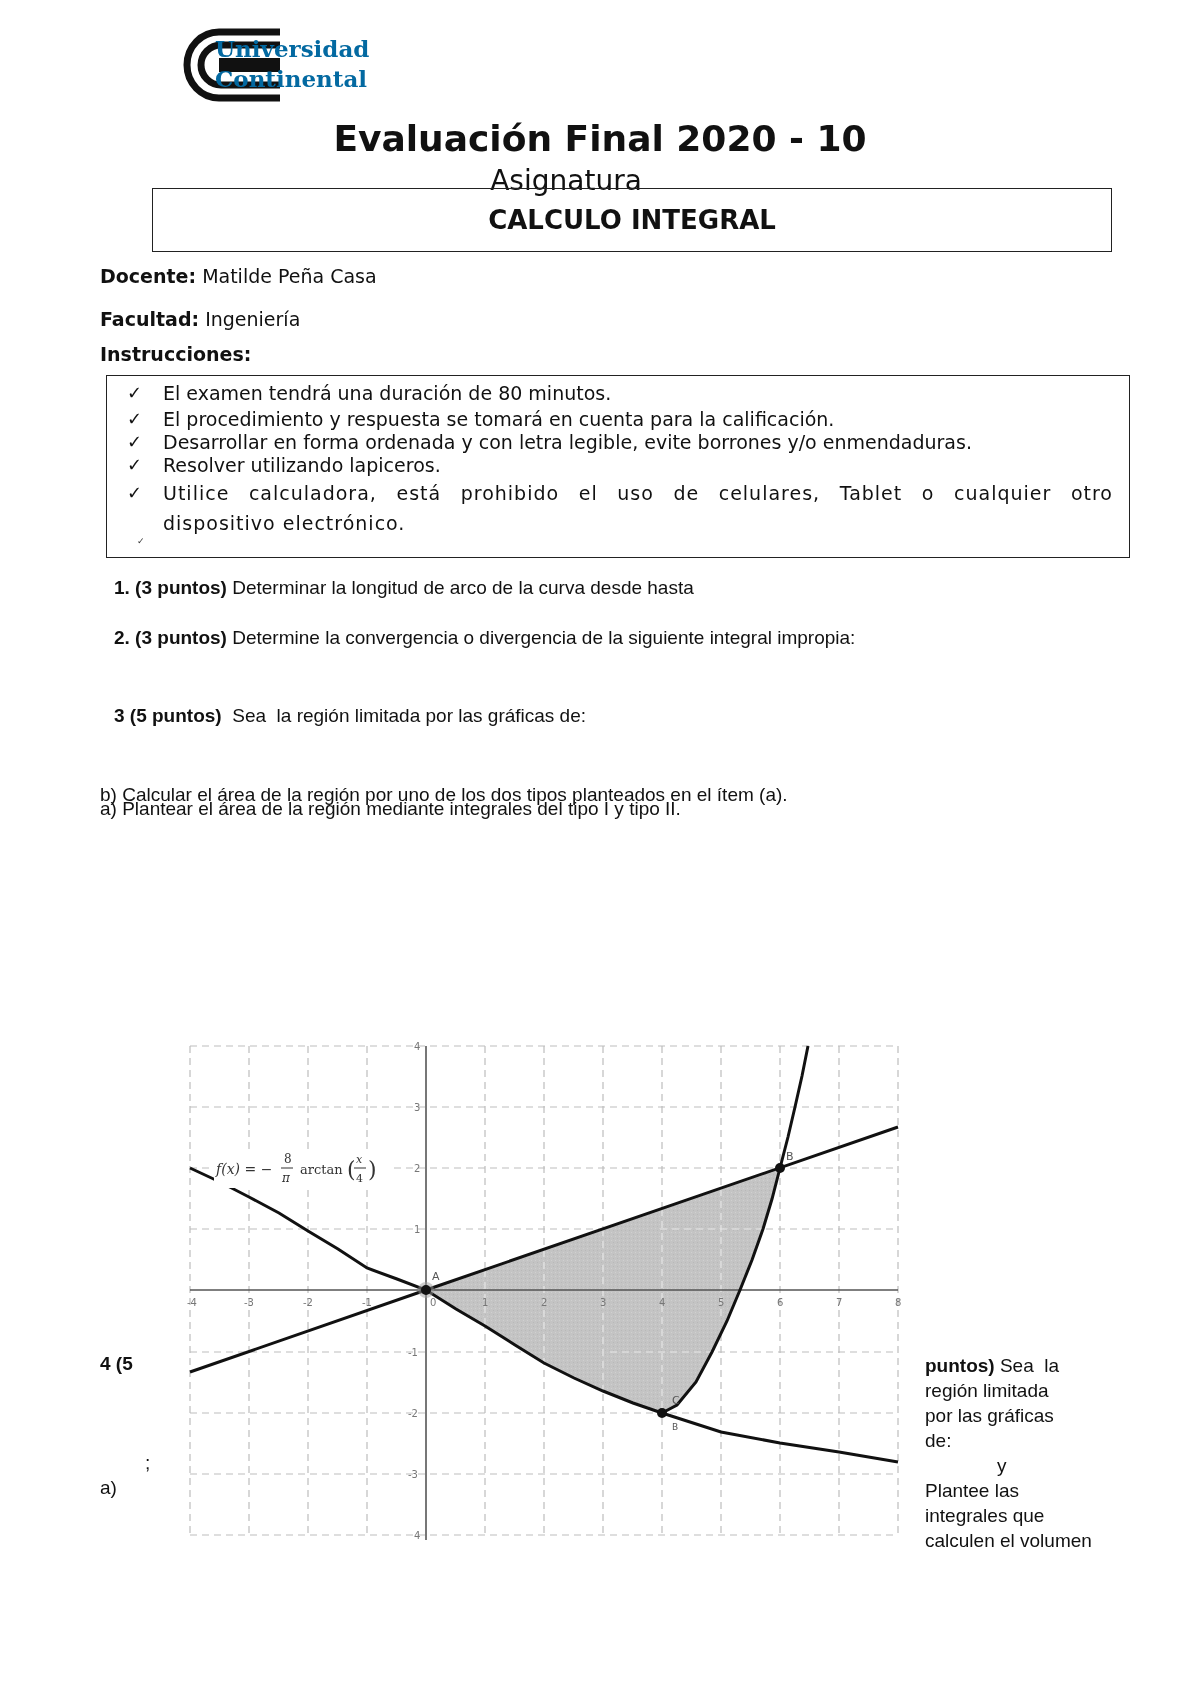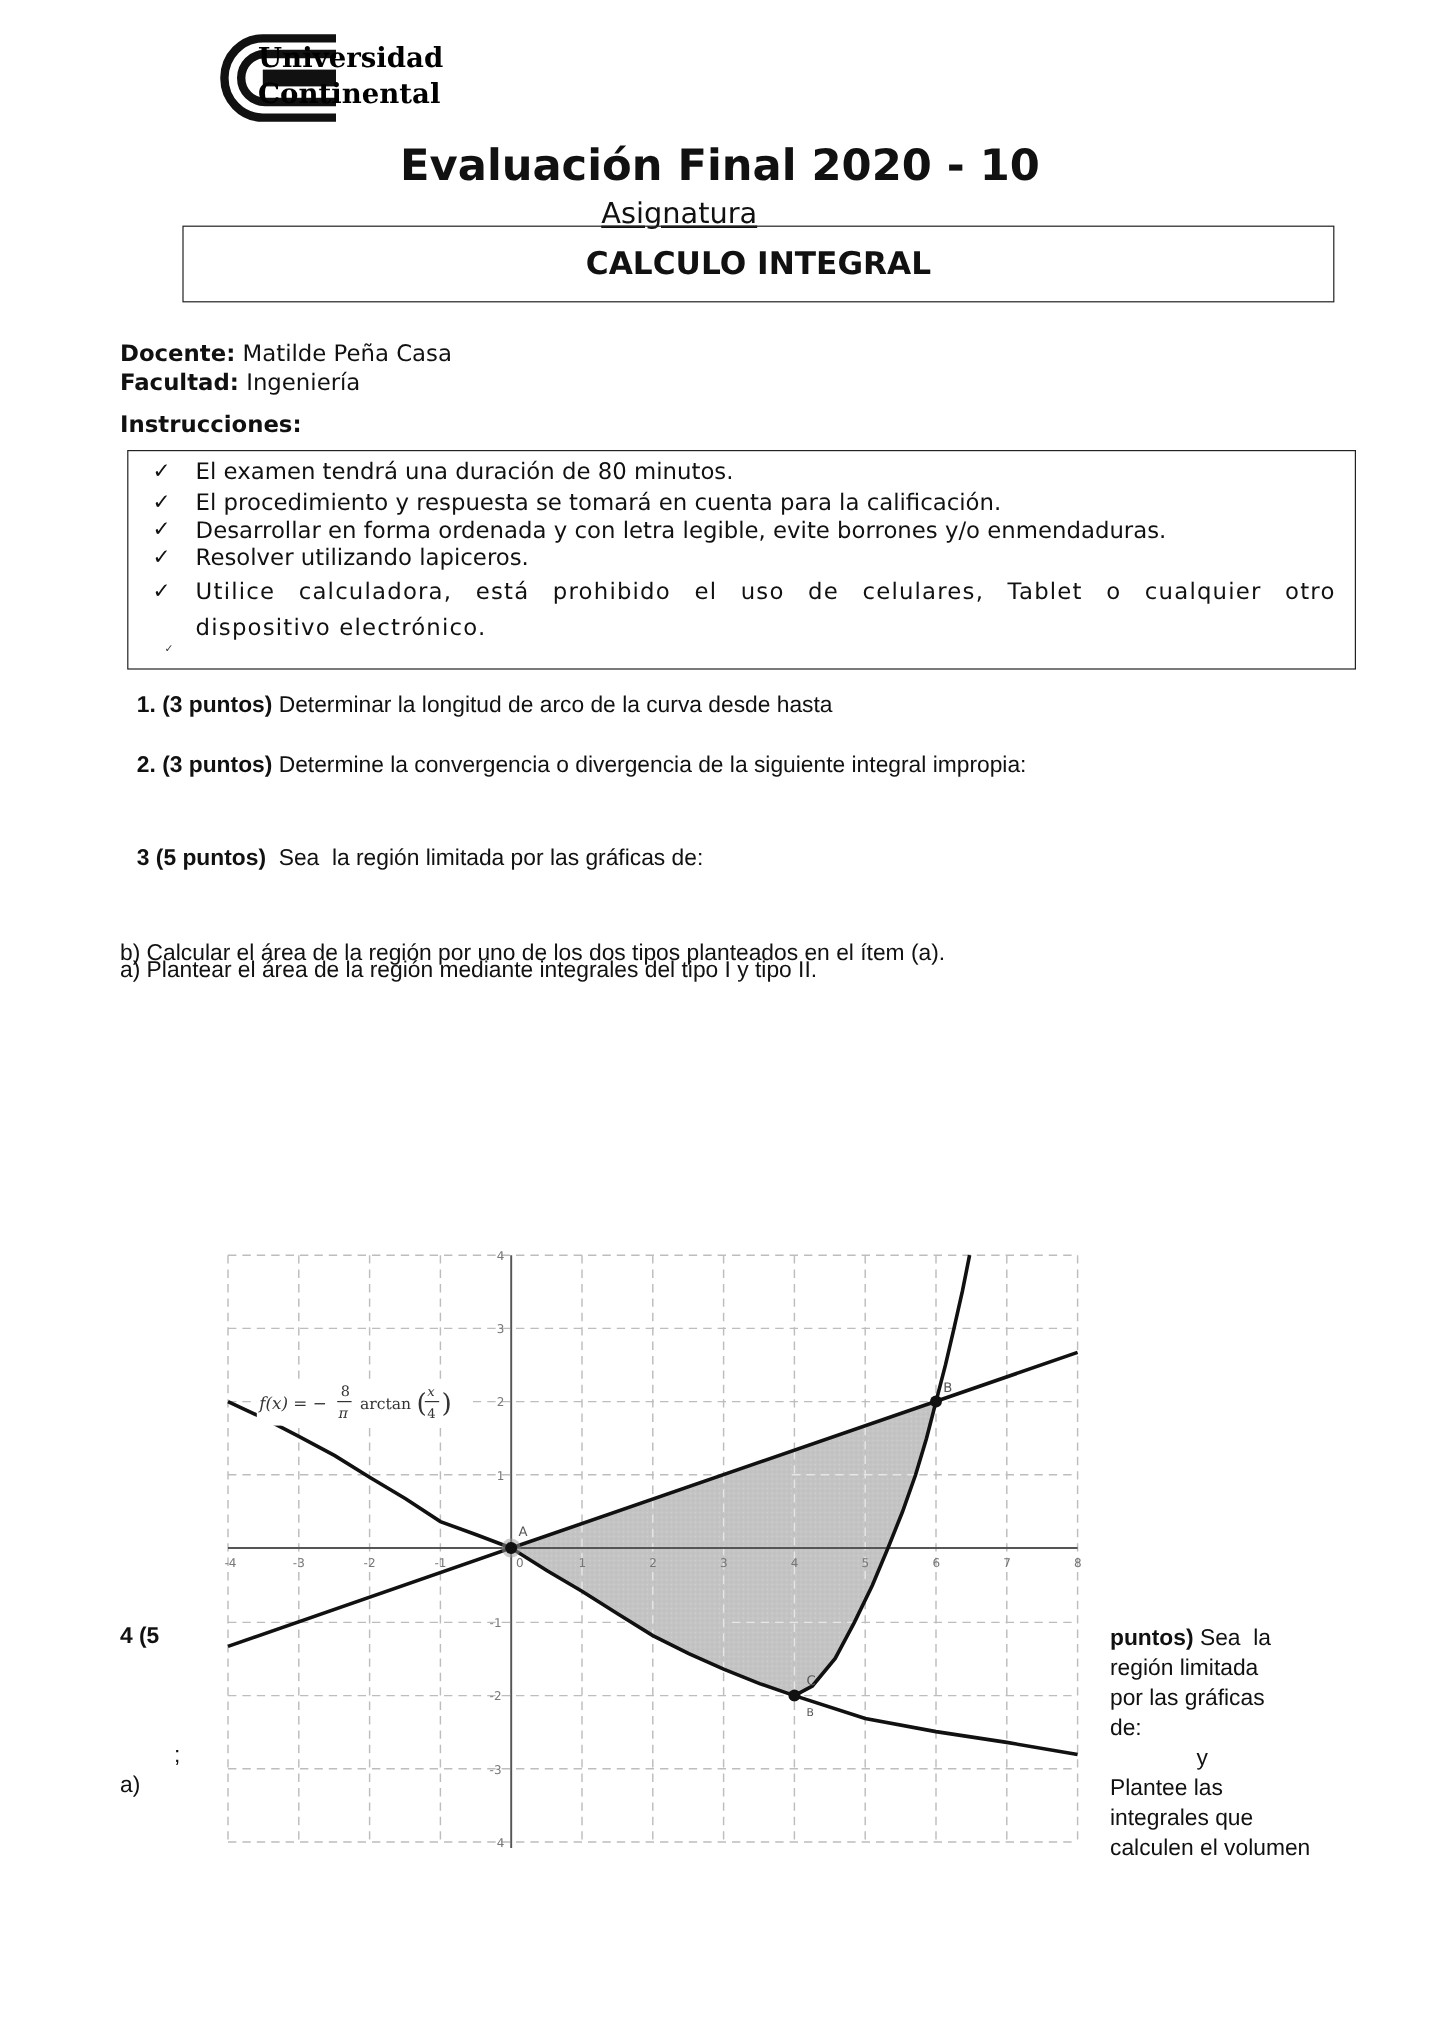--- a/index.html
+++ b/index.html
@@ -3,24 +3,24 @@
 <meta charset="utf-8">
 <style>
   html, body { margin: 0; padding: 0; background: #ffffff; }
   body { width: 1200px; height: 1698px; position: relative; overflow: hidden; color: #111; }
   .abs { position: absolute; }
   .sans { font-family: "DejaVu Sans", sans-serif; }
   .arial { font-family: "Liberation Sans", sans-serif; }
   .serif { font-family: "DejaVu Serif", serif; }
 
   .logo { left: 100px; top: 28px; width: 270px; height: 74px; }
-  .logo-text { left: 215px; top: 34px; font-size: 23px; line-height: 30px; font-weight: bold; color: #000000; }
+  .logo-text { left: 215px; top: 34px; font-size: 23px; line-height: 30px; font-weight: bold; color: #0369a1; }
 
   .title { left: 0; width: 1200px; top: 118px; text-align: center; font-size: 36px; font-weight: bold; }
-  .subtitle { left: 0; width: 1132px; top: 164px; text-align: center; font-size: 24px; text-decoration: underline; }
+  .subtitle { left: 0; width: 1132px; top: 164px; text-align: center; font-size: 28px; }
   .course-box { left: 152px; top: 188px; width: 960px; height: 64px; border: 1.5px solid #222; box-sizing: border-box;
     display: flex; align-items: center; justify-content: center; font-size: 26px; font-weight: bold; }
 
   .meta { left: 100px; font-size: 19px; }
   .meta b { font-weight: bold; }
 
   .instr-box { left: 106px; top: 375px; width: 1024px; height: 183px; border: 1.5px solid #222; box-sizing: border-box; }
   .instr-item { position: absolute; left: 20px; font-size: 19px; display: flex; }
   .instr-item .chk { width: 36px; font-size: 18px; }
   .instr-just { text-align: justify; text-align-last: justify; width: 950px; letter-spacing: 1px; }
@@ -41,21 +41,21 @@
   <div>Universidad</div>
   <div>Continental</div>
 </div>
 
 <div class="abs title sans">Evaluación Final 2020 - 10</div>
 <div class="abs subtitle sans">Asignatura</div>
 <div class="abs course-box sans">
   <span>CALCULO INTEGRAL</span>
 </div>
 
-<div class="abs meta sans" style="top:284px;">
+<div class="abs meta sans" style="top:265px;">
   <b>Docente:</b>
   <span>Matilde Peña Casa</span>
 </div>
 <div class="abs meta sans" style="top:308px;">
   <b>Facultad:</b>
   <span>Ingeniería</span>
 </div>
 <div class="abs meta sans" style="top:343px;">
   <b>Instrucciones:</b>
 </div>

